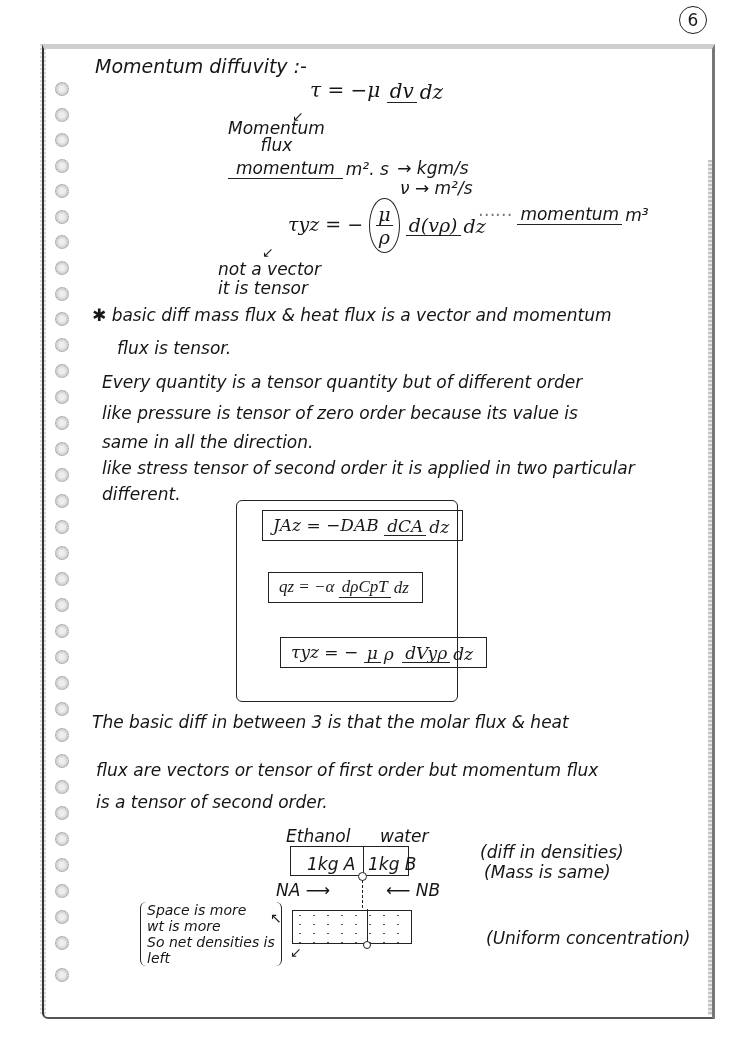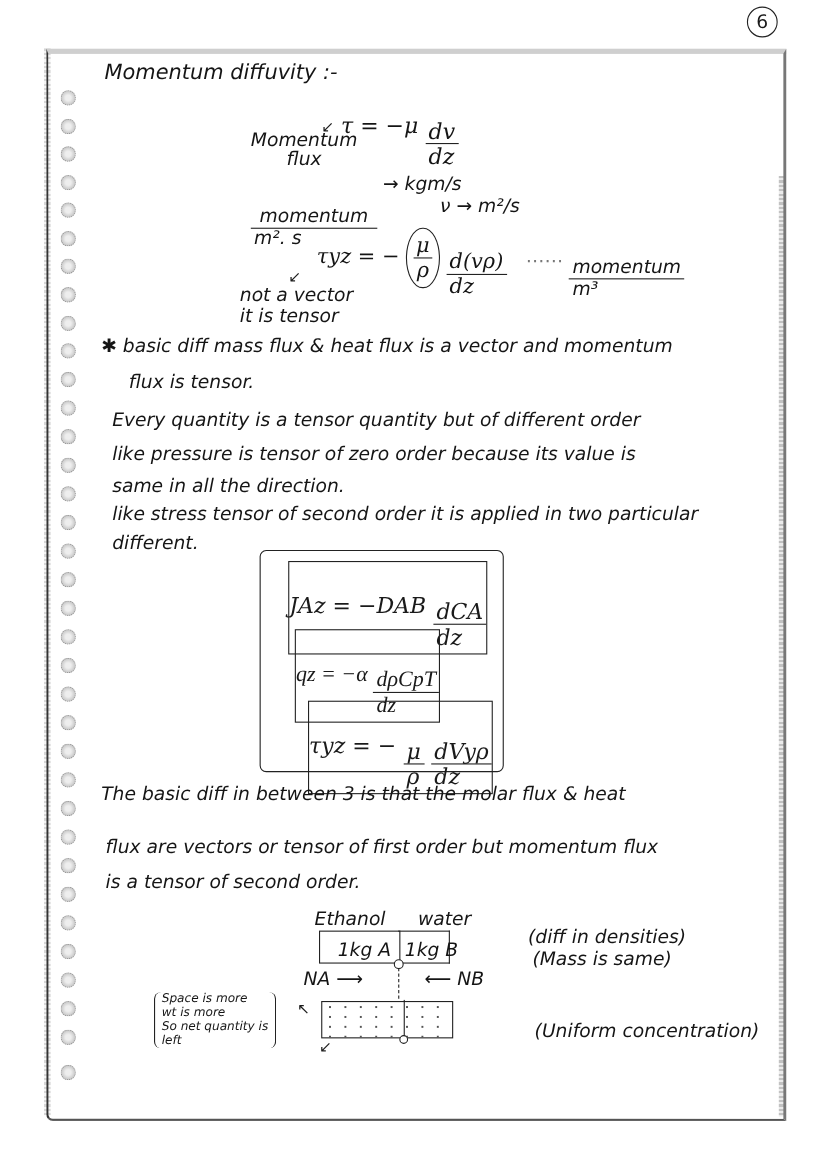--- a/index.html
+++ b/index.html
@@ -12,28 +12,28 @@
       border-left: 2px solid #333; border-bottom: 2px solid #555; border-right: 3px solid #777;
       border-top: 5px solid #cfcfcf; border-bottom-left-radius: 6px;
     }
     .edge-shade-left { position: absolute; left: 40px; top: 44px; width: 6px; height: 970px; background: repeating-linear-gradient(180deg,#bbb 0 2px,#eee 2px 4px); opacity: .6; }
     .edge-shade-right { position: absolute; left: 708px; top: 160px; width: 6px; height: 855px; background: repeating-linear-gradient(180deg,#999 0 2px,#ddd 2px 4px); opacity: .6; }
     .ring { position: absolute; left: 55px; width: 12px; height: 12px; border-radius: 50%; border: 1px dotted #999; background: radial-gradient(circle,#eee 30%,#ccc 70%); }
     .page-number { position: absolute; left: 679px; top: 6px; width: 26px; height: 26px; border: 1.5px solid #222; border-radius: 50%; text-align: center; font-size: 17px; line-height: 26px; }
     .hw { position: absolute; font-family: "DejaVu Sans", sans-serif; font-style: italic; white-space: nowrap; color: #151515; }
     .title { left: 95px; top: 55px; font-size: 19px; }
     .eq { font-family: "DejaVu Serif", serif; font-style: italic; }
-    .frac { display: inline-flex; flex-direction: column; align-items: flex-start; vertical-align: middle; margin-top: 30px; }
+    .frac { display: inline-flex; flex-direction: row; align-items: flex-end; vertical-align: middle; }
     .frac .num { border-bottom: 1.5px solid #222; padding: 0 3px; line-height: 1.1; }
     .frac .den { padding: 0 3px; line-height: 1.1; }
     .small { font-size: 17px; }
     .body-text { font-size: 17px; }
     .circle-ellipse { display: inline-flex; flex-direction: column; align-items: center; border: 1.3px solid #222; border-radius: 50%; padding: 4px 6px; vertical-align: middle; }
     .wavy-box { position: absolute; left: 236px; top: 500px; width: 220px; height: 200px; border: 1.5px solid #222; border-radius: 6px; }
-    .eq-box { position: absolute; border: 1.5px solid #222; padding: 4px 0; font-size: 20px; font-family: "DejaVu Serif", serif; font-style: italic; white-space: nowrap; }
+    .eq-box { position: absolute; border: 1.5px solid #222; padding: 4px 10px; font-size: 17px; font-family: "DejaVu Serif", serif; font-style: italic; white-space: nowrap; }
     .diagram-box { position: absolute; border: 1.5px solid #222; }
     .dashed-fill { background-image: radial-gradient(#555 1px, transparent 1.2px); background-size: 14px 9px; }
     .arrow { position: absolute; font-size: 14px; }
   </style>
 </head>
 <body>
 
 <div>
   <div class="edge-shade-left"></div>
   <div class="edge-shade-right"></div>
@@ -186,23 +186,23 @@
   <div class="hw small" style="left:276px;top:880px;">NA ⟶</div>
   <div class="hw small" style="left:386px;top:880px;">⟵ NB</div>
 
   <div class="diagram-box dashed-fill" style="left:292px;top:910px;width:118px;height:32px;">
     <div style="position:absolute;left:74px;top:-2px;height:38px;border-left:1.3px solid #222;"></div>
   </div>
   <div style="position:absolute;left:363px;top:941px;width:6px;height:6px;border:1.3px solid #222;border-radius:50%;background:#fff;"></div>
   <div class="arrow" style="left:270px;top:910px;">↖</div>
   <div class="arrow" style="left:290px;top:944px;">↙</div>
 
-  <div class="hw" style="left:140px;top:902px;font-size:11px;line-height:1.15;border-left:1px solid #222;border-right:1px solid #222;padding:0 6px;border-radius:6px;">
+  <div class="hw" style="left:140px;top:902px;font-size:14px;line-height:1.15;border-left:1px solid #222;border-right:1px solid #222;padding:0 6px;border-radius:6px;">
     <div>Space is more</div>
     <div>wt is more</div>
-    <div>So net quantity is</div>
+    <div>So net densities is</div>
     <div>left</div>
   </div>
 
   <div class="hw small" style="left:480px;top:842px;">(diff in densities)</div>
   <div class="hw small" style="left:484px;top:862px;">(Mass is same)</div>
   <div class="hw small" style="left:486px;top:928px;">(Uniform concentration)</div>
 </div>
 
 </body></html>

